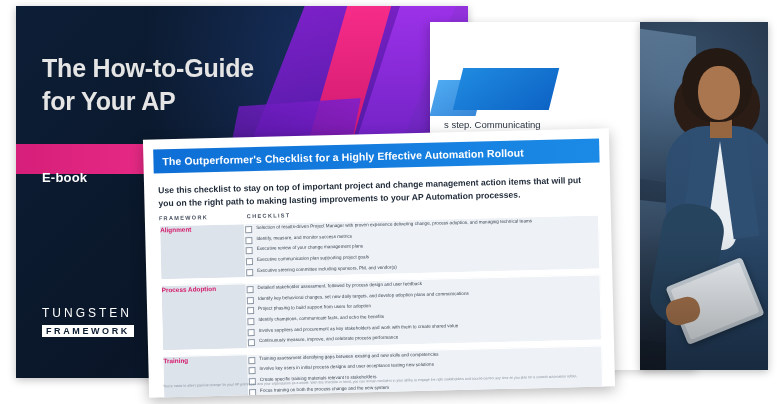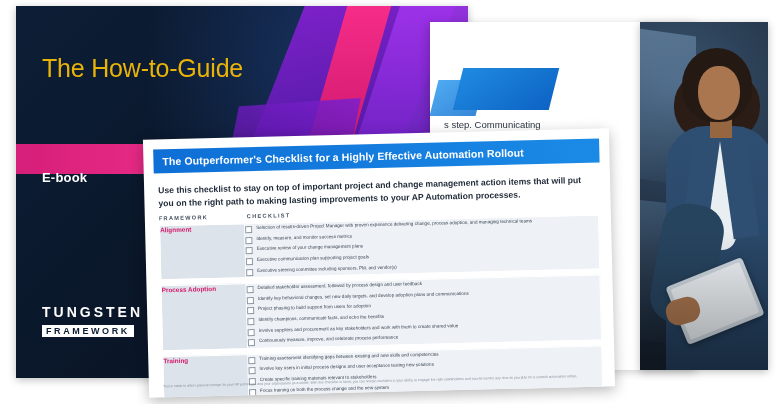--- a/index.html
+++ b/index.html
@@ -80,24 +80,24 @@
     right: -10px; top: 150px;
     width: 160px; height: 120px;
     background: linear-gradient(180deg, #121b33 0%, #0b1b30 100%);
     transform: skewX(-14deg);
   }
   .cover-title {
     position: absolute;
     left: 26px;
     top: 46px;
     width: 300px;
-    color: #eab308;
+    color: #e5e5e5;
     font-size: 25px;
     line-height: 1.32;
-    font-weight: normal;
+    font-weight: bold;
     letter-spacing: -0.2px;
   }
   .cover-title span { display: block; }
   .ebook-bar {
     position: absolute;
     left: 0;
     top: 138px;
     height: 30px;
     width: 150px;
     background: linear-gradient(90deg, #d61f7a 0%, #e82b86 100%);
@@ -120,22 +120,22 @@
     letter-spacing: 0.2px;
     margin-top: 19px;
   }
   .logo {
     position: absolute;
     left: 26px;
     bottom: 40px;
     color: #ffffff;
   }
   .logo-main {
-    font-size: 14px;
-    font-weight: bold;
+    font-size: 12px;
+    font-weight: normal;
     letter-spacing: 3px;
   }
   .logo-sub {
     margin-top: 3px;
     display: inline-block;
     background: #ffffff;
     color: #0b1b30;
     font-size: 9px;
     font-weight: bold;
     letter-spacing: 2.6px;
@@ -416,20 +416,21 @@
   <div class="cover">
     <div class="cover-grad"></div>
     <div class="shape-a"></div>
     <div class="shape-pink"></div>
     <div class="shape-b"></div>
     <div class="shape-c"></div>
     <div class="shape-dark"></div>
 
     <div class="cover-title">
       <span>The How-to-Guide</span>
+      <span>for Your AP</span>
     </div>
 
     <div class="ebook-bar-tail"></div>
     <div class="ebook-bar"></div>
     <div class="ebook-label">E-book</div>
 
     <div class="logo">
       <div class="logo-main">TUNGSTEN</div>
       <div class="logo-sub">FRAMEWORK</div>
     </div>

